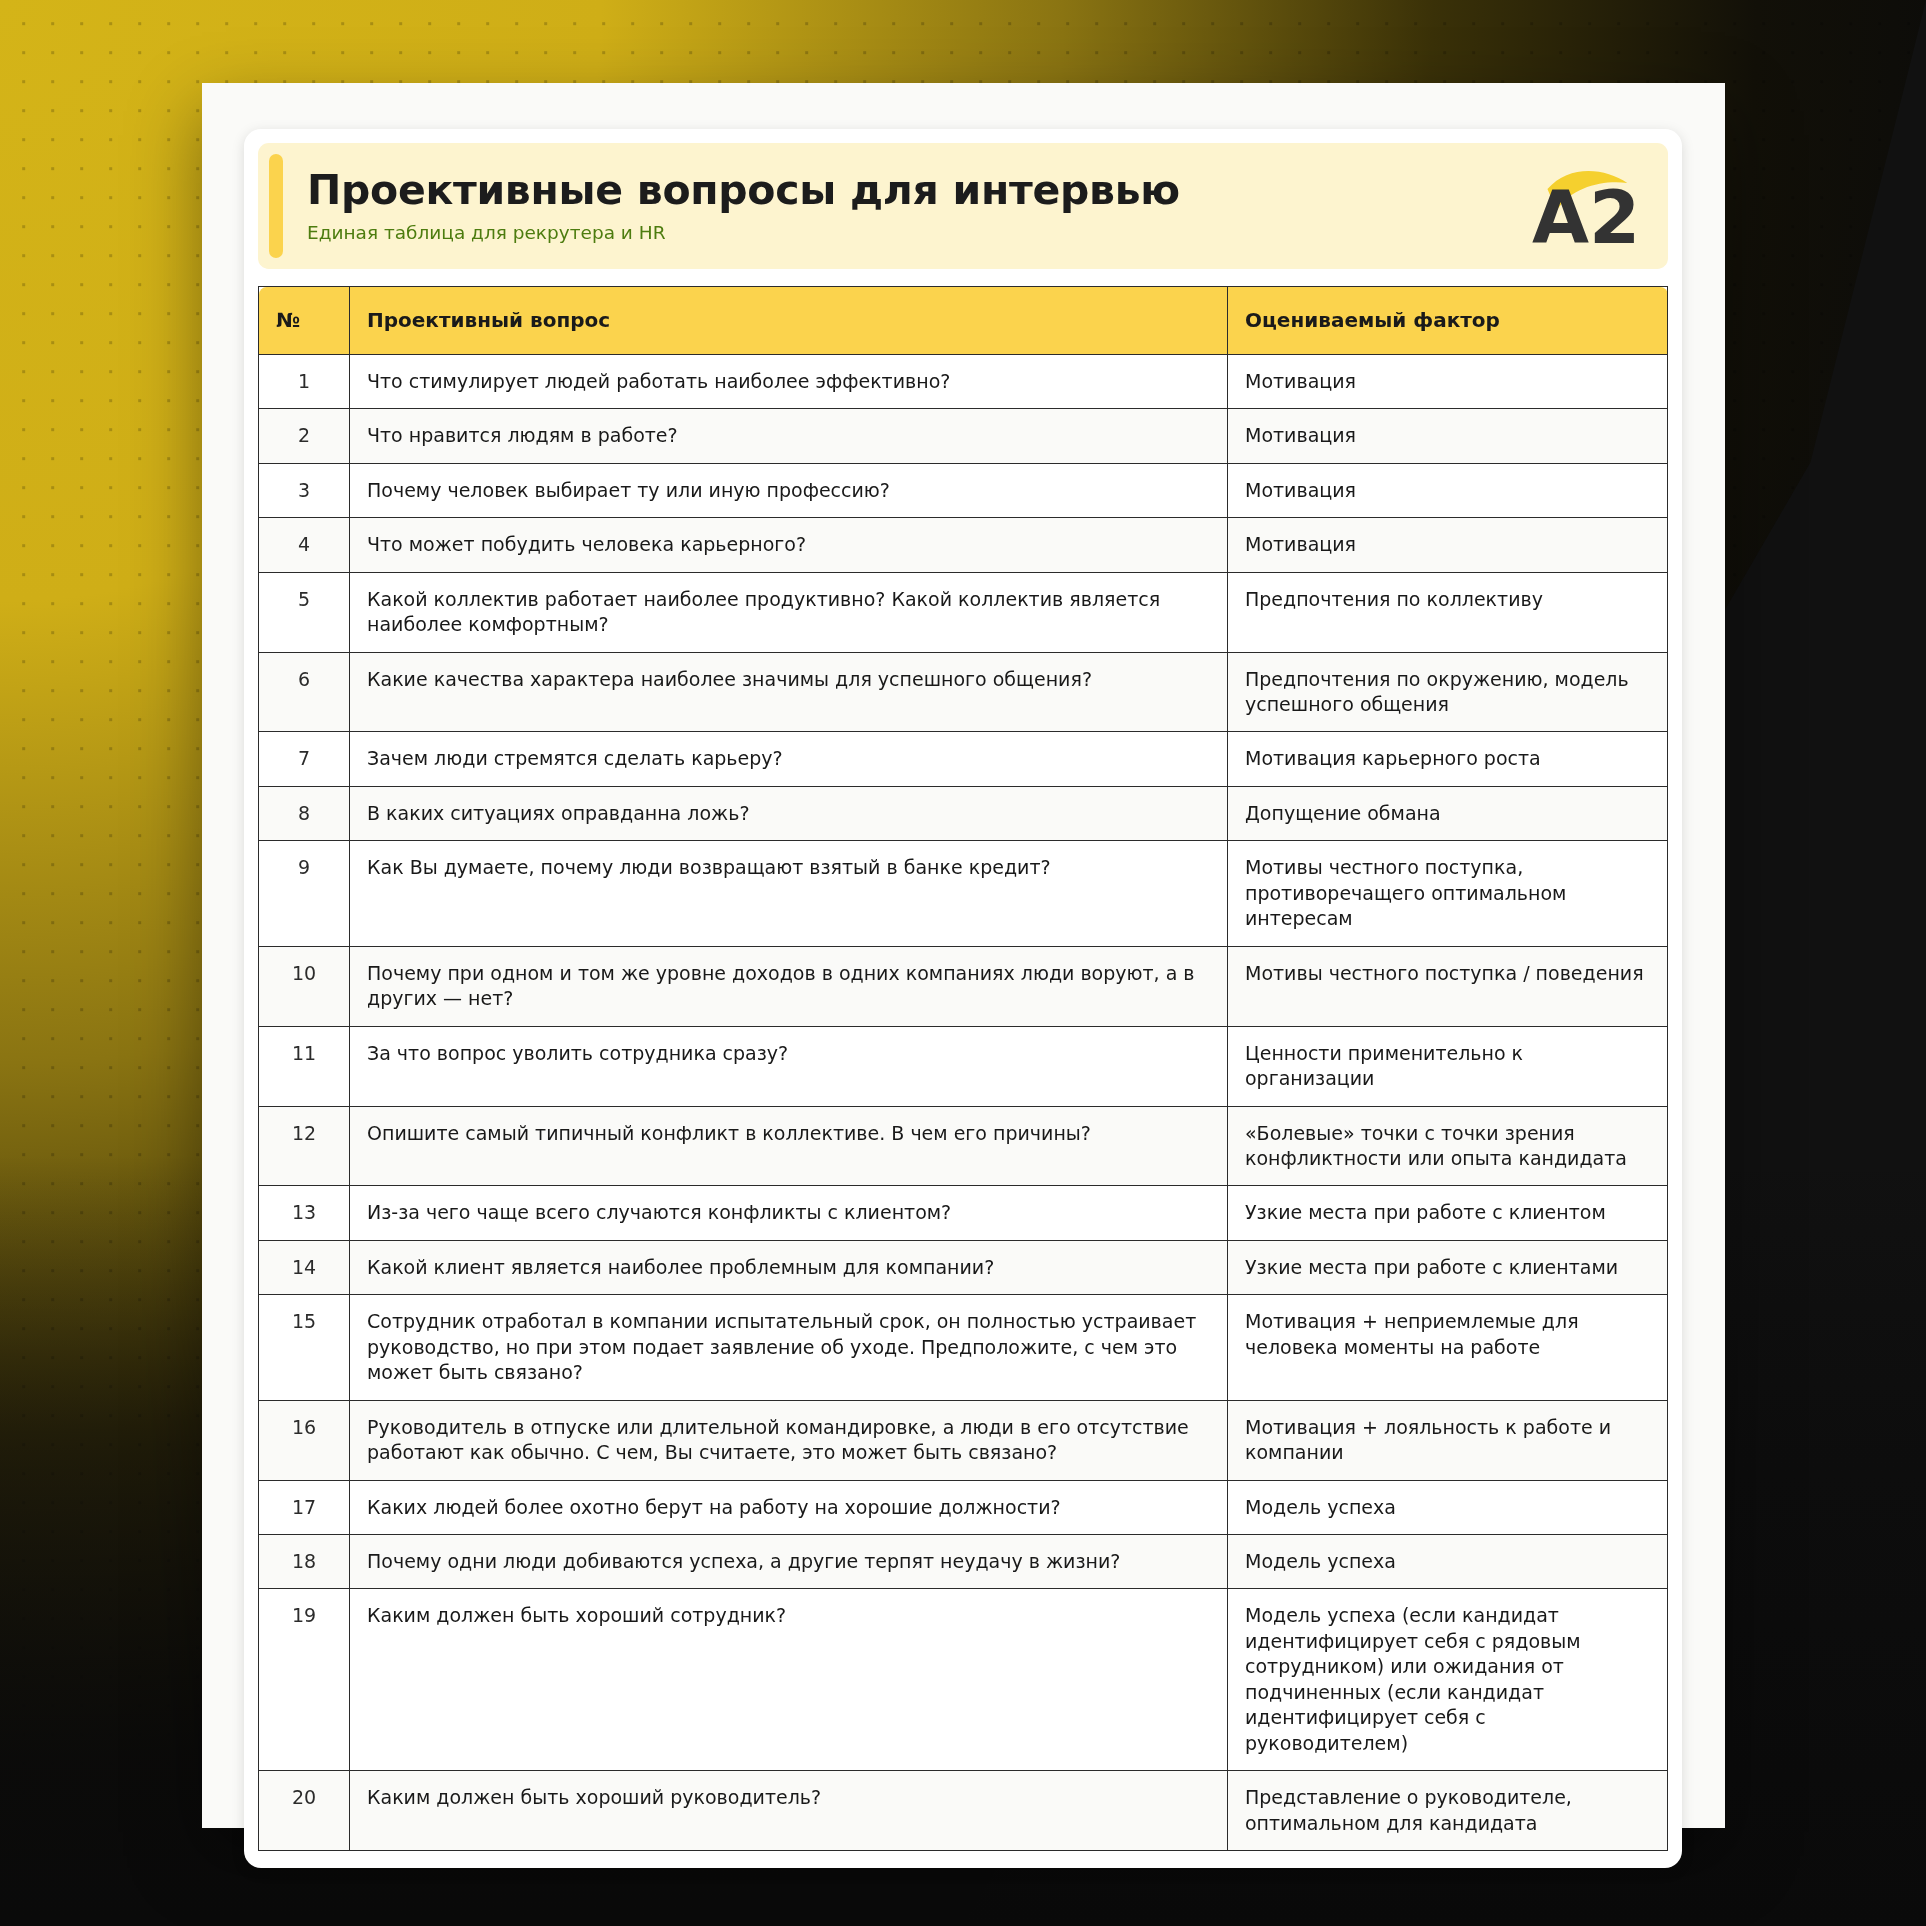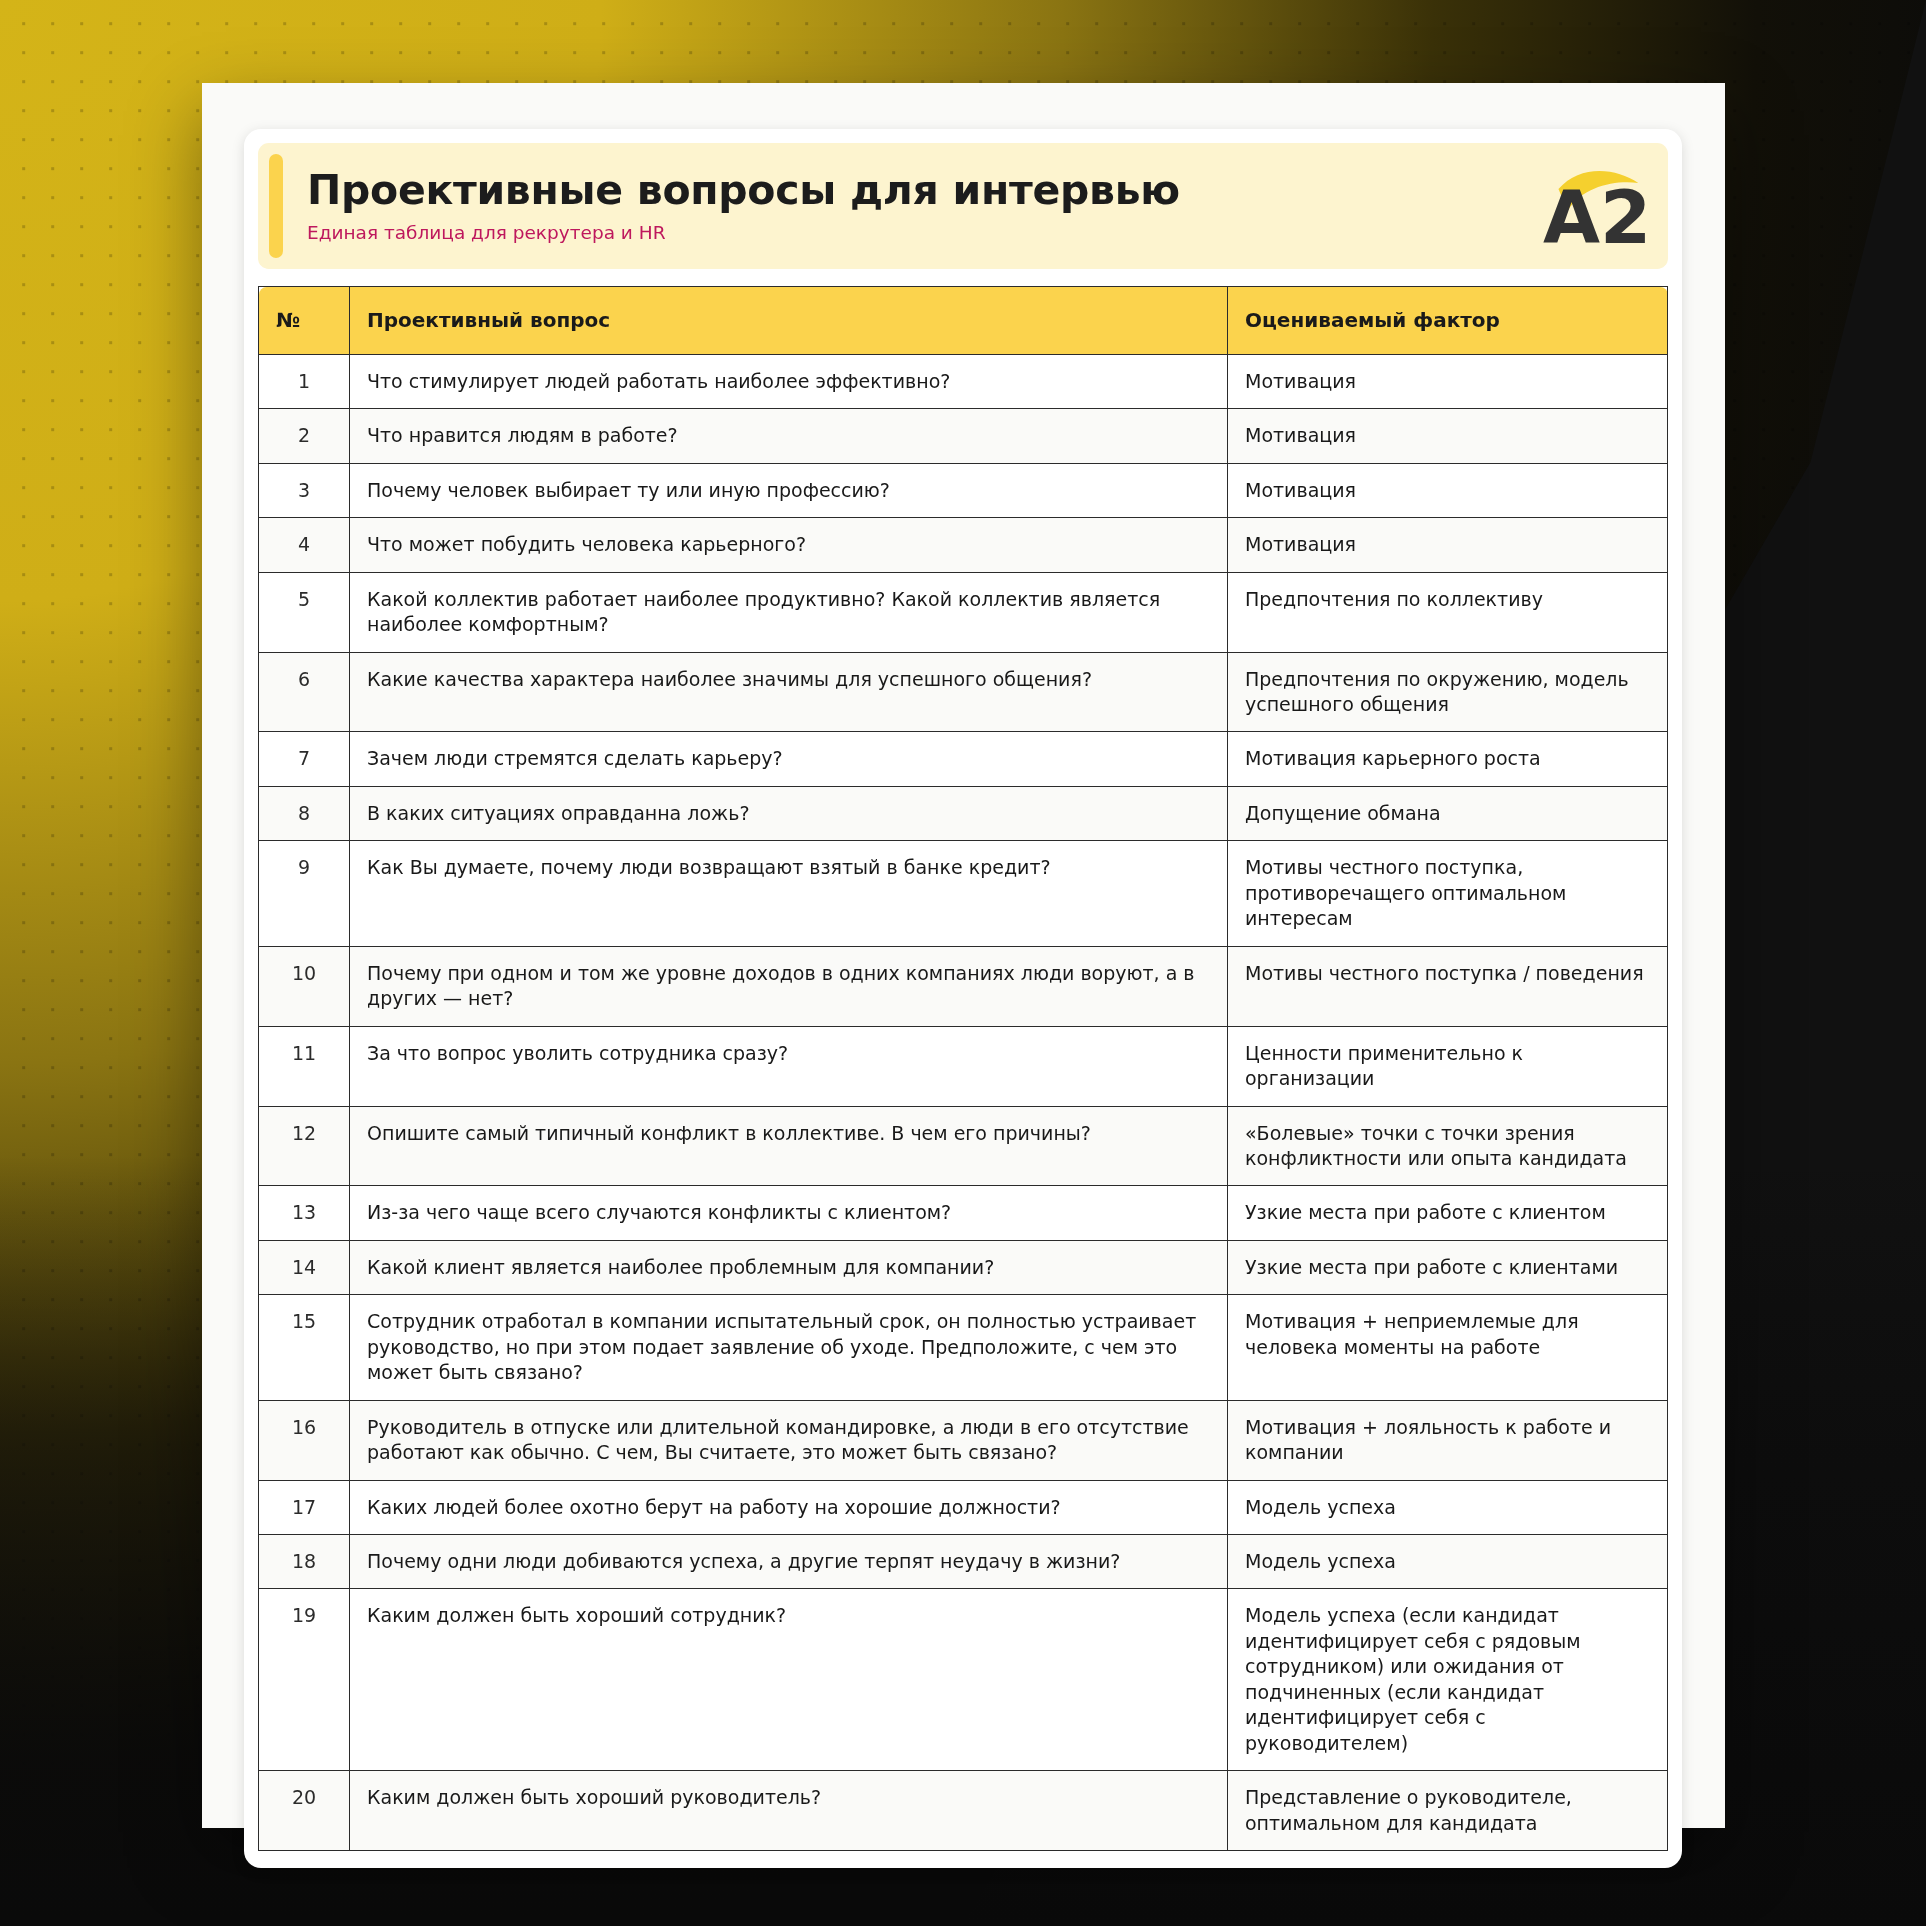--- a/index.html
+++ b/index.html
@@ -84,21 +84,21 @@
   }
 
   
   .header {
     position: relative;
     display: flex;
     align-items: center;
     background: #fdf4cf;
     border-radius: 10.8px;
     min-height: 123px;
-    padding: 20px 17px 20px 49px;
+    padding: 20px 28px 20px 49px;
     box-sizing: border-box;
     margin-bottom: 17px;
   }
   .header-accent {
     position: absolute;
     left: 10.8px;
     top: 10.8px;
     bottom: 10.8px;
     width: 14px;
     border-radius: 7.7px;
@@ -108,21 +108,21 @@
   .header-title {
     font-size: 41px;
     font-weight: 700;
     color: #1c1c1c;
     letter-spacing: -0.3px;
     line-height: 1.08;
     margin: 0 0 9.2px 0;
   }
   .header-sub {
     font-size: 18.5px;
-    color: #be185d;
+    color: #4d7c0f;
     line-height: 1.2;
     margin: 0;
   }
   .logo {
     flex: 0 0 auto;
     position: relative;
     width: 116px;
     height: 86px;
     margin-left: 20px;
   }

